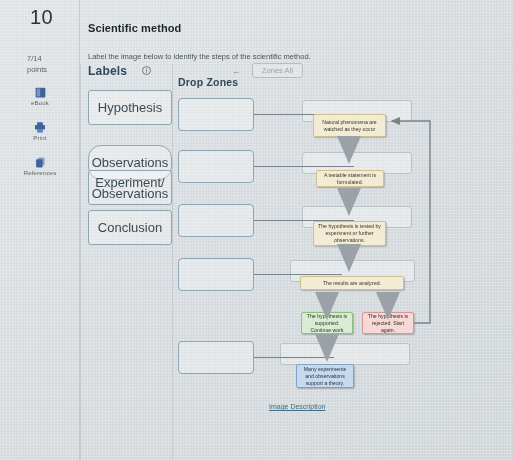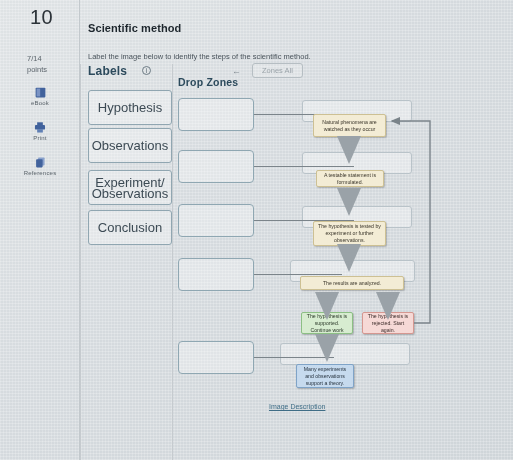--- a/index.html
+++ b/index.html
@@ -171,21 +171,21 @@
     <div id="labels-info">i</div>
     <div id="dz-head">Drop Zones</div>
     <div id="undo-btn">←</div>
     <div id="reset-btn">Zones All</div>
   </div>
 
   <div class="col-sep" style="left:0px;"></div>
   <div class="col-sep" style="left:92px;"></div>
 
   <div class="label-tile" style="top:90px;">Hypothesis</div>
-  <div class="label-tile" style="top:128px;">Observations</div>
+  <div class="label-tile" style="top:145px;border-radius:13px;">Observations</div>
   <div class="label-tile" style="top:210px;">Conclusion</div>
   <div class="label-tile" style="top:170px;">Experiment/ Observations</div>
 
   <div class="drop-zone" style="top:98px;"></div>
   <div class="drop-zone" style="top:150px;"></div>
   <div class="drop-zone" style="top:204px;"></div>
   <div class="drop-zone" style="top:258px;"></div>
   <div class="drop-zone" style="top:341px;"></div>
 
   <div id="flow">

